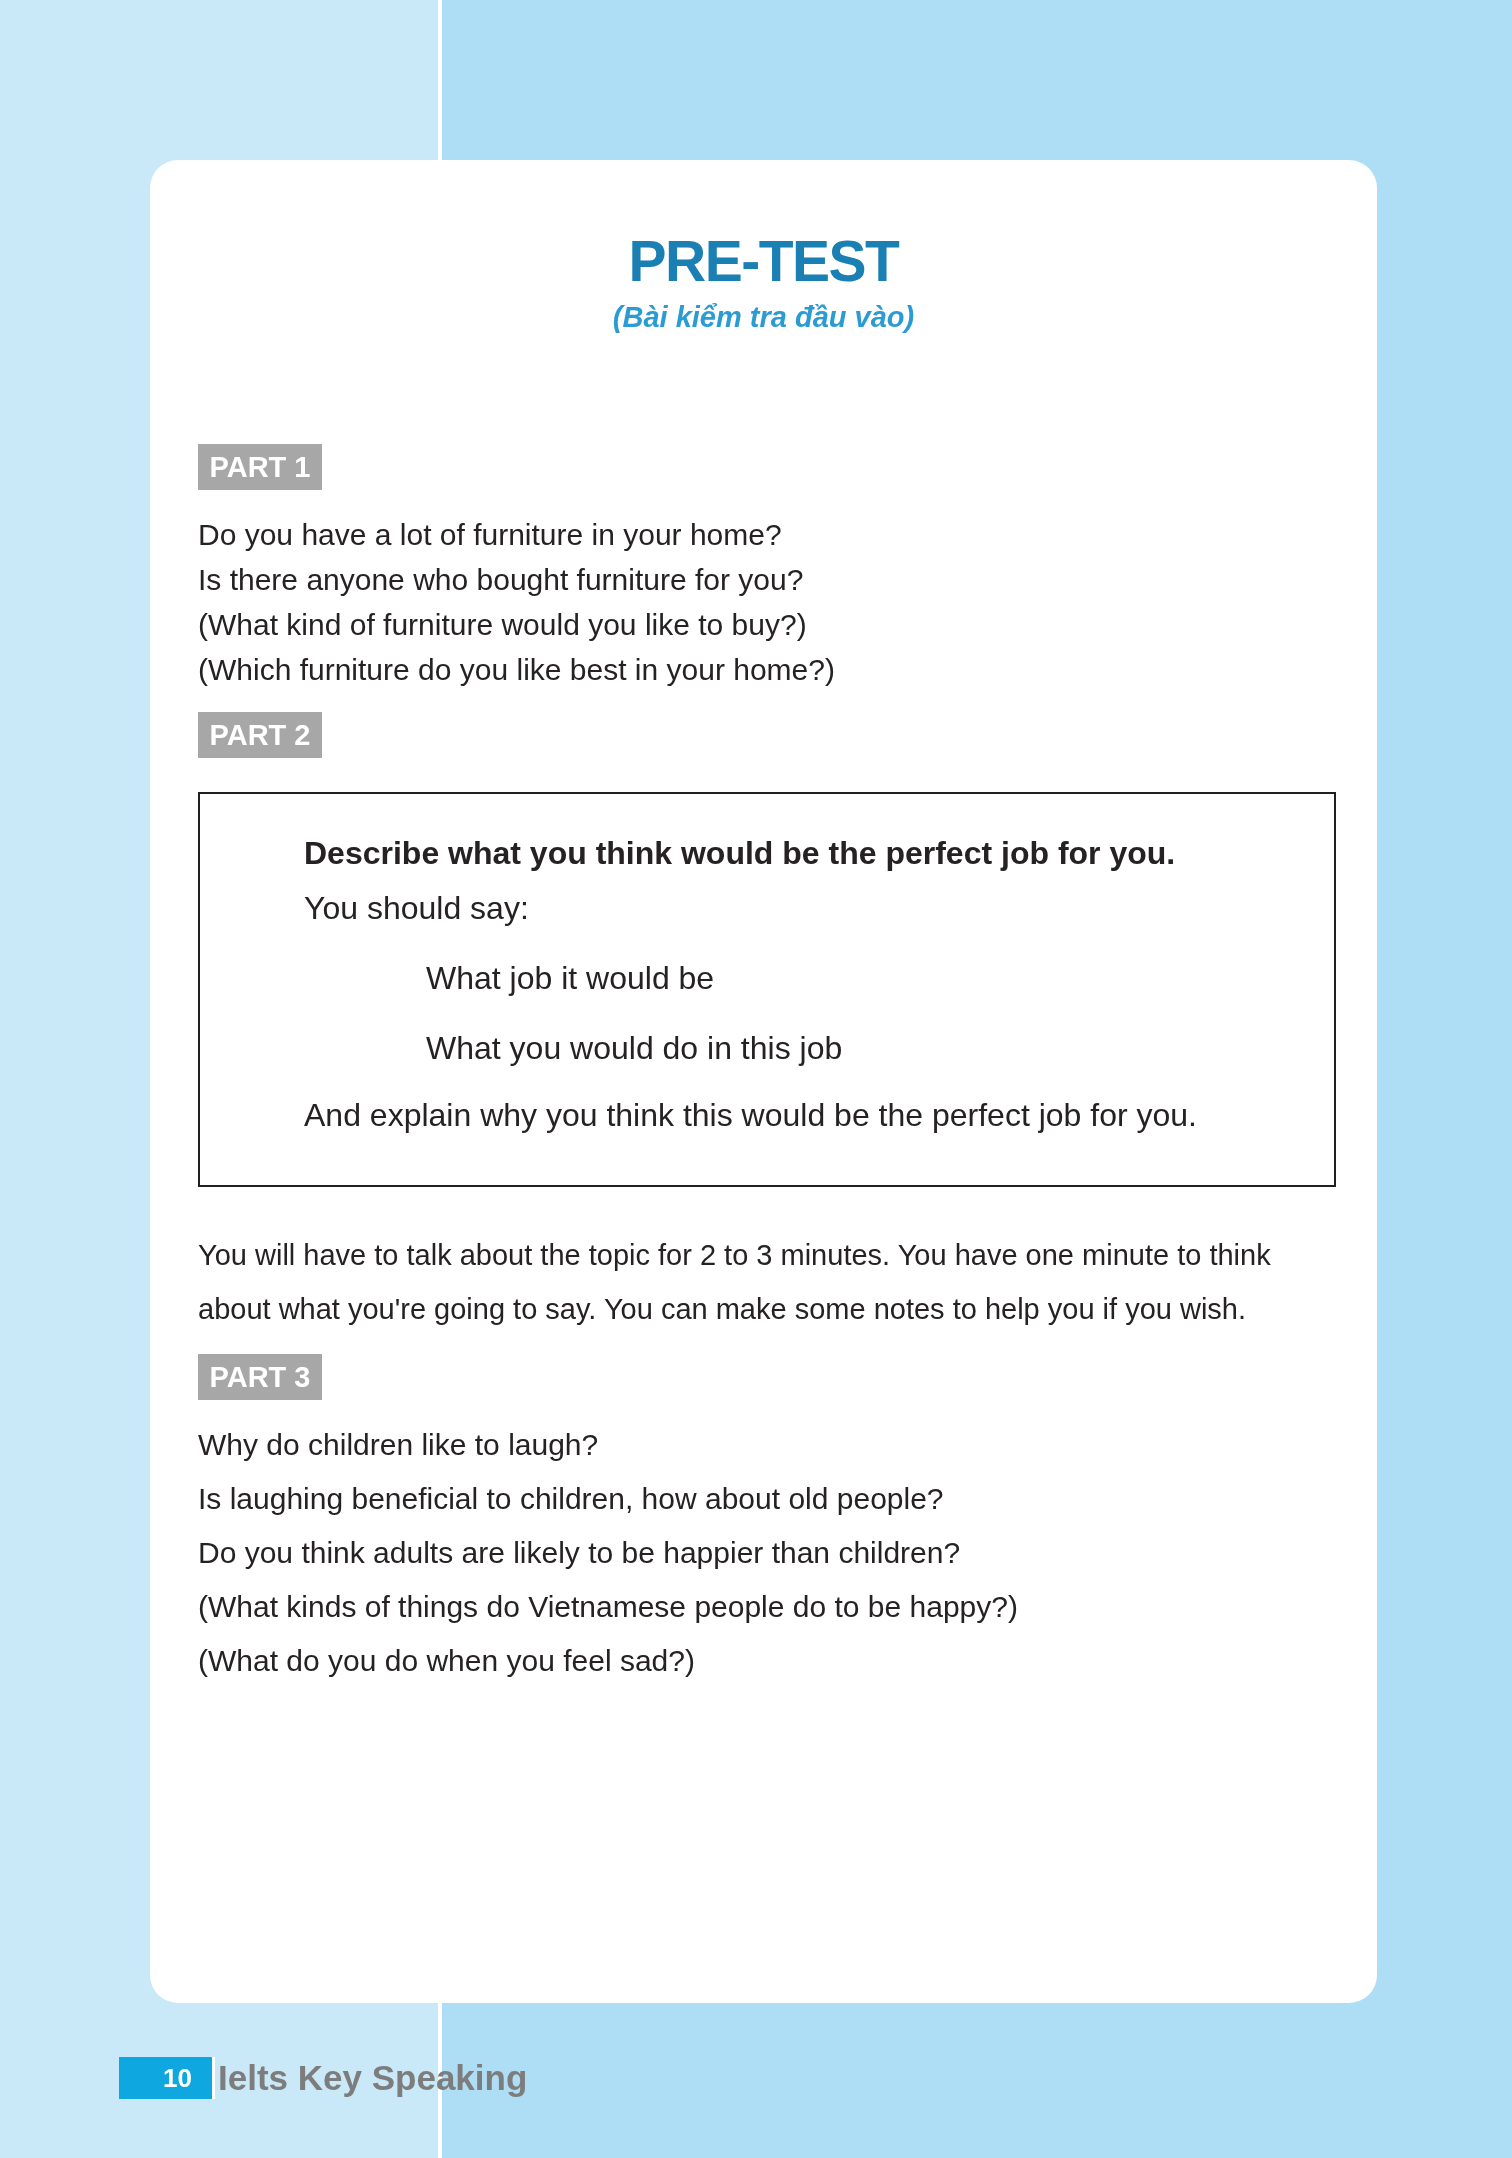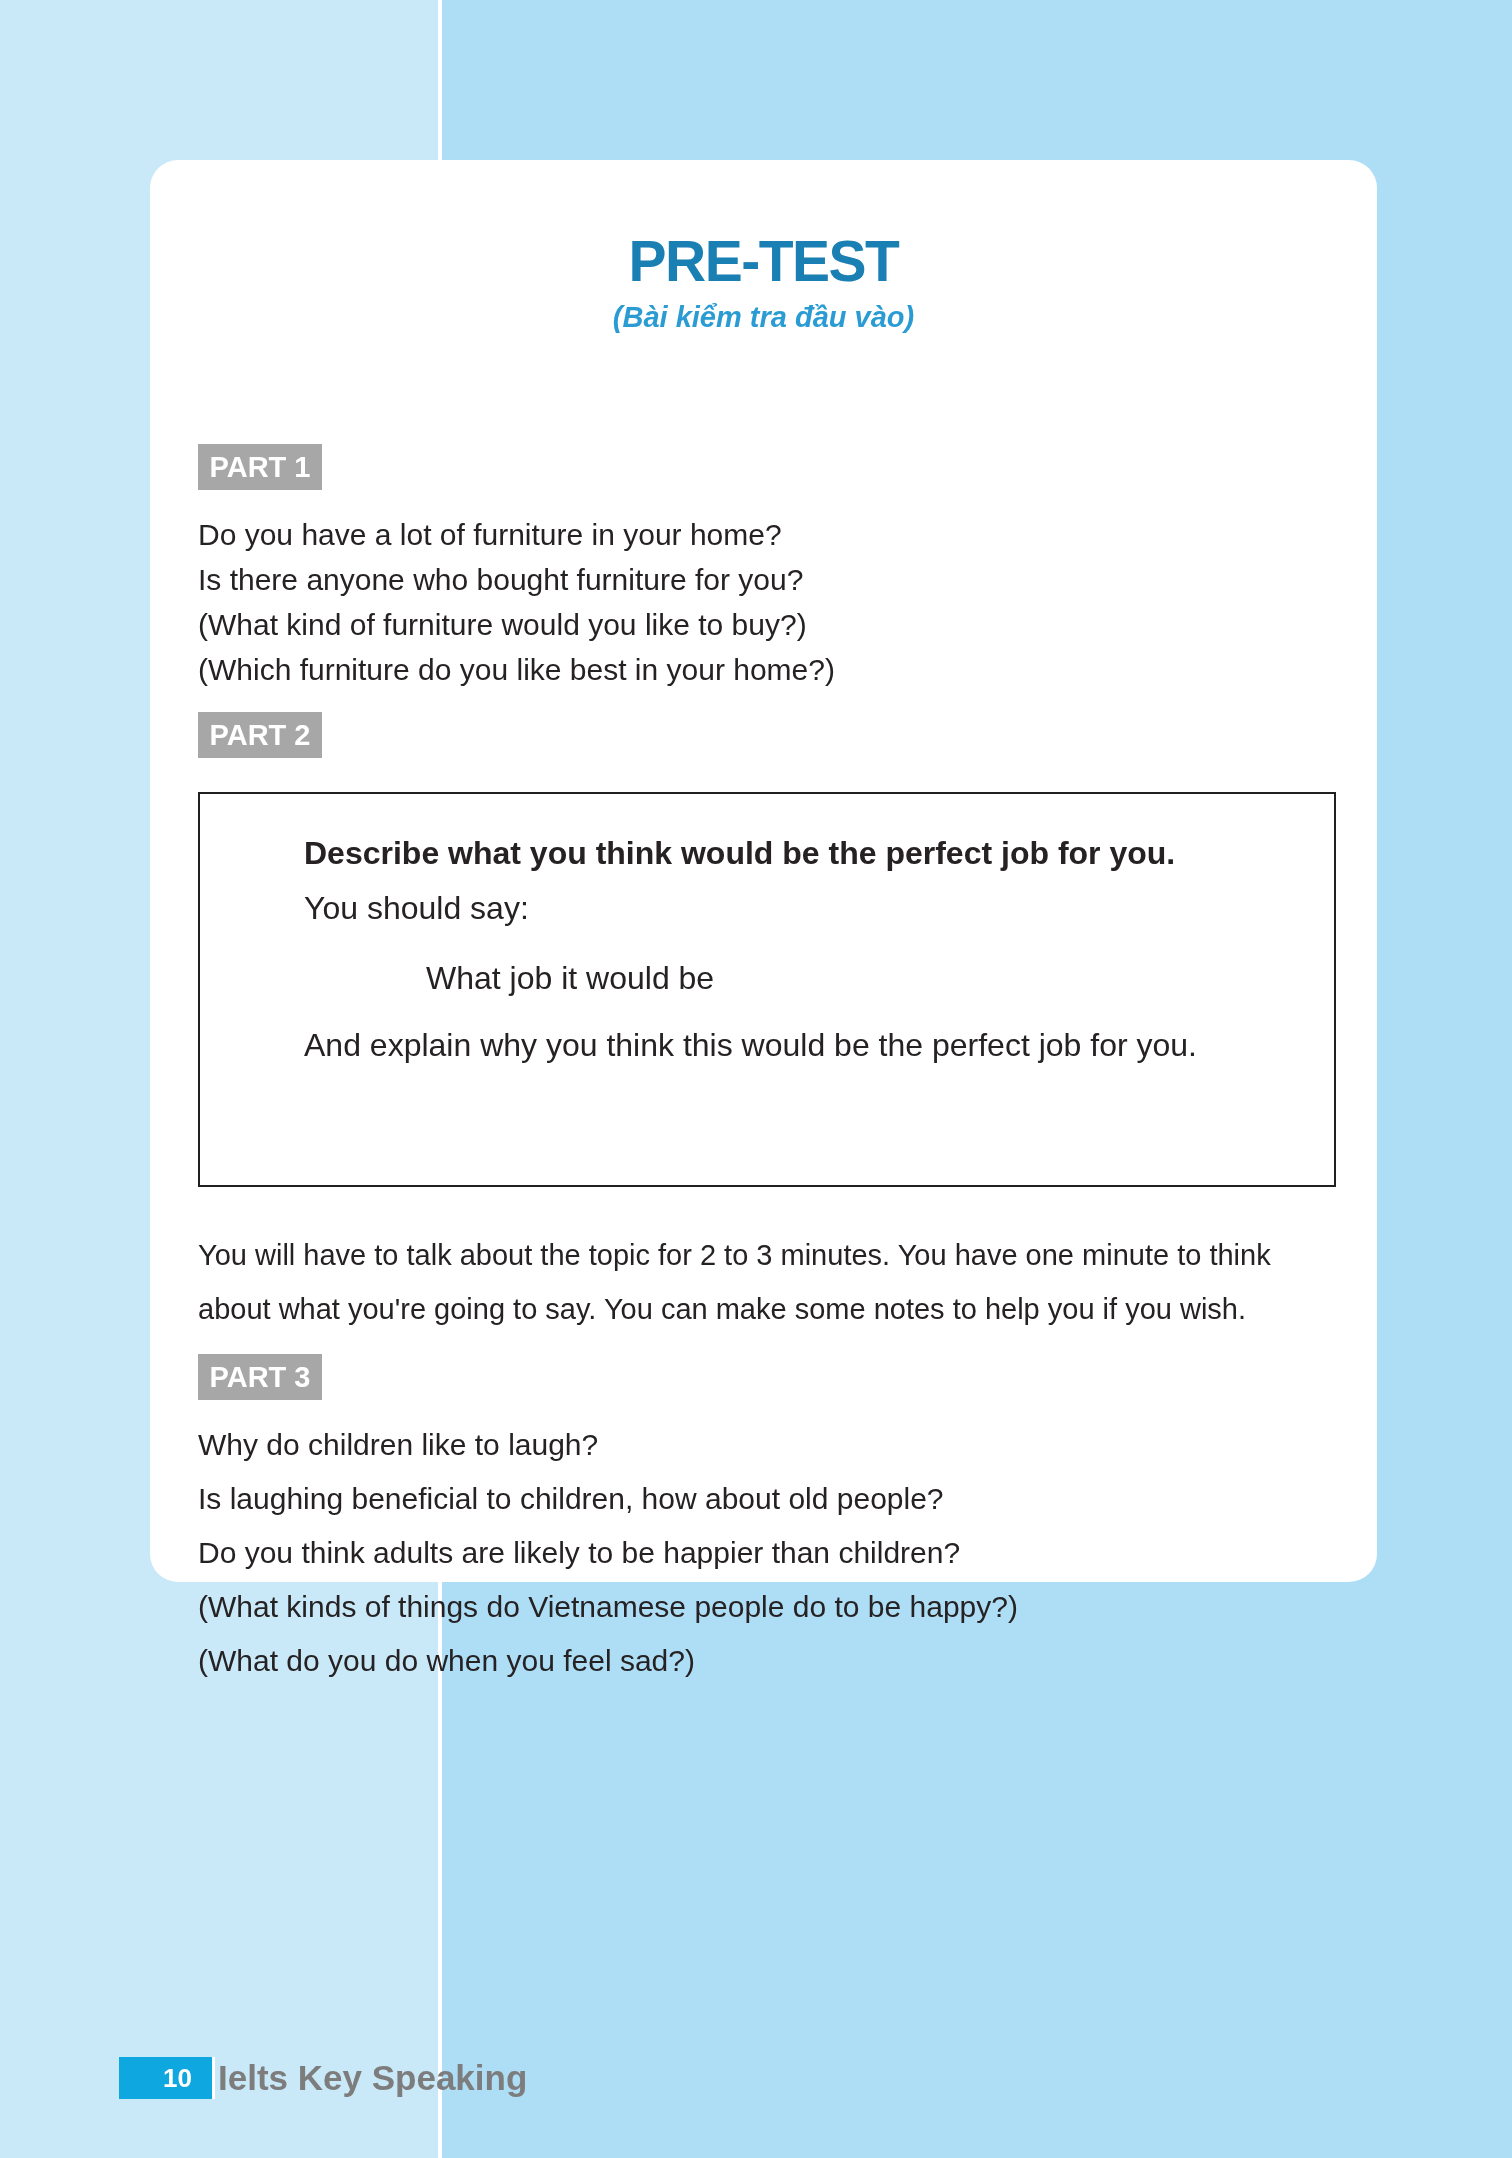--- a/index.html
+++ b/index.html
@@ -6,21 +6,21 @@
   body { font-family: "Liberation Sans", sans-serif; background: #ffffff; }
   #page {
     position: relative; width: 1512px; height: 2158px;
     overflow: hidden; background: #ffffff;
   }
   .bg-left  { position: absolute; left: 0; top: 0; width: 438px; height: 2158px; background: var(--bg-left, #c9e9f8); }
   .divider  { position: absolute; left: 438px; top: 0; width: 4px; height: 2158px; background: #ffffff; }
   .bg-right { position: absolute; left: 442px; top: 0; width: 1070px; height: 2158px; background: var(--bg-right, #aedef6); }
 
   .card {
-    position: absolute; left: 150px; top: 160px; width: 1227px; height: 1422px;
+    position: absolute; left: 150px; top: 160px; width: 1227px; height: 1843px;
     background: var(--card, #ffffff); border-radius: 28px;
   }
 
   .title {
     position: absolute; top: 68px; left: 0; width: 100%;
     text-align: center; font-size: 57px; font-weight: 700; letter-spacing: -1.5px;
     color: var(--title-blue, #1a7fb2);
   }
   .subtitle {
     position: absolute; top: 141px; left: 0; width: 100%;
@@ -90,20 +90,21 @@
       <div class="qline">(What kind of furniture would you like to buy?)</div>
       <div class="qline">(Which furniture do you like best in your home?)</div>
     </div>
 
     <div class="badge badge2">PART 2</div>
     <div class="cue-box">
       <div class="cue-inner">
         <div class="task">Describe what you think would be the perfect job for you.</div>
         <div class="intro">You should say:</div>
         <div class="point">What job it would be</div>
+        <div class="point">What you would do in this job</div>
         <div class="explain">And explain why you think this would be the perfect job for you.</div>
       </div>
     </div>
 
     <div class="note">You will have to talk about the topic for 2 to 3 minutes. You have one minute to think about what you're going to say. You can make some notes to help you if you wish.</div>
 
     <div class="badge badge3">PART 3</div>
     <div class="qlist qlist3">
       <div class="qline">Why do children like to laugh?</div>
       <div class="qline">Is laughing beneficial to children, how about old people?</div>

